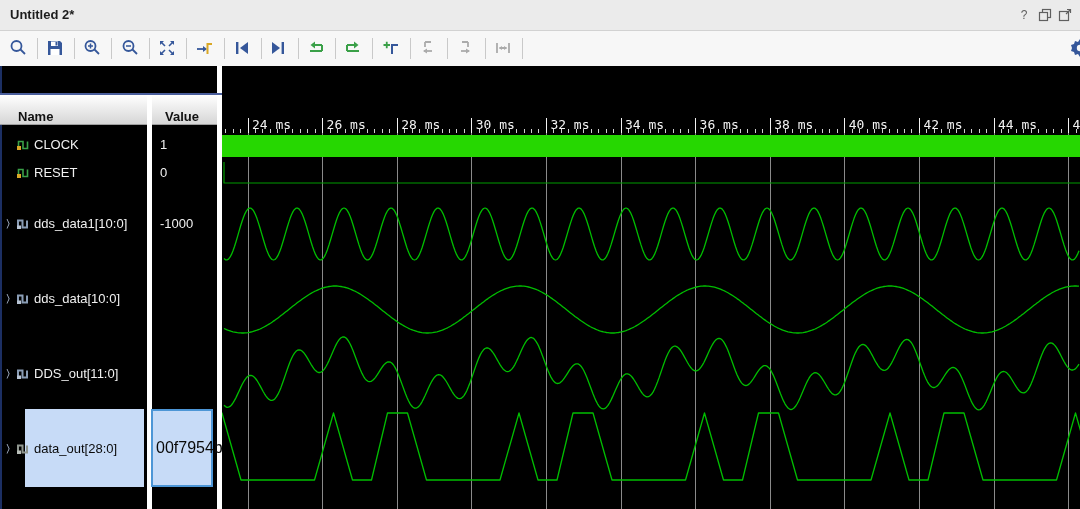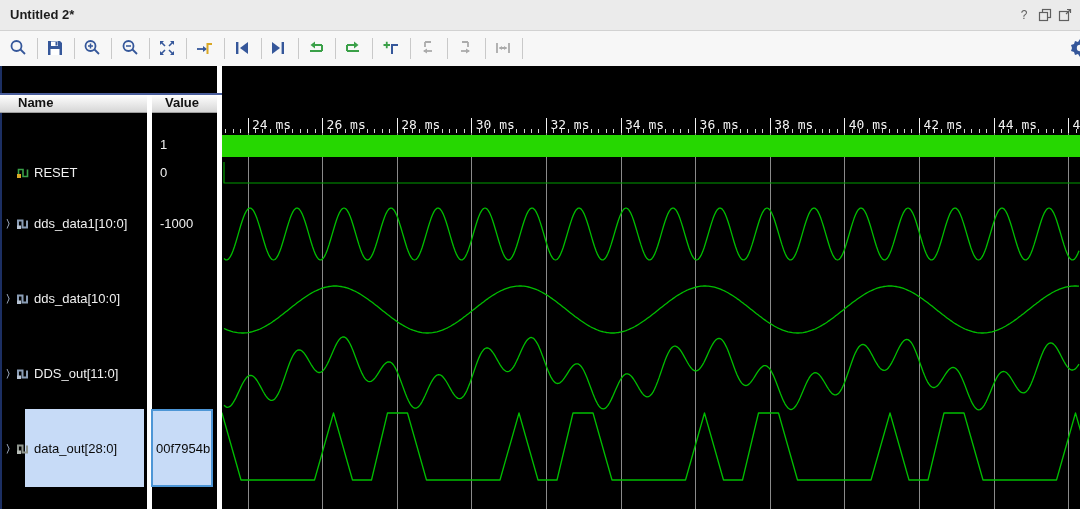--- a/index.html
+++ b/index.html
@@ -15,33 +15,33 @@
   #toolbar{position:absolute;left:0;top:31px;width:1080px;height:35px;
            background:#f7f7f7;border-bottom:1px solid #cfcfcf;}
   .tbtn{position:absolute;top:3px;width:28px;height:28px;display:flex;
         align-items:center;justify-content:center;border-radius:3px;}
   .tsep{position:absolute;top:7px;width:1px;height:21px;background:#c9c9c9;}
   
   #main{position:absolute;left:0;top:66px;width:1080px;height:443px;background:#000;}
   #left-border{position:absolute;left:0;top:66px;width:2px;height:443px;background:#1c2f63;}
   .vdivider{position:absolute;background:#fff;}
   #hdr-accent{position:absolute;left:0;top:93px;width:222px;height:2px;background:#4a5e9c;}
-  .hdr-cell{position:absolute;top:95px;height:18px;border-bottom:1px solid #9e9e9e;
+  .hdr-cell{position:absolute;top:95px;height:30px;border-bottom:1px solid #9e9e9e;
             background:linear-gradient(#ffffff,#d6d6d6);color:#111;font-size:13px;
-            font-weight:bold;display:flex;align-items:flex-start;}
+            font-weight:bold;display:flex;align-items:flex-end;}
   
   .sig-name{position:absolute;left:0;width:147px;display:flex;align-items:center;
             color:#f0f0f0;font-size:13px;white-space:nowrap;overflow:hidden;}
   .sig-val{position:absolute;left:160px;width:56px;display:flex;align-items:center;
            color:#f0f0f0;font-size:13px;white-space:nowrap;}
   .chev{width:16px;text-align:center;color:#a9b7ce;font-size:11px;flex:0 0 16px;}
   .sigicon{flex:0 0 15px;margin-right:3px;}
   .hl-name{position:absolute;left:25px;width:119px;background:#c7dbf7;}
   .hl-val{position:absolute;left:151px;width:62px;background:#c7dbf7;
-          border:2px solid #4d96d6;color:#0a0a0a;font-size:13px;
+          border:2px solid #4d96d6;color:#0a0a0a;font-size:16px;
           display:flex;align-items:center;padding-left:3px;box-sizing:border-box;}
   
   #wave-panel{position:absolute;left:222px;top:66px;width:858px;height:443px;
               background:#000;overflow:hidden;}
   svg{display:block;}
 </style>
 </head>
 <body>
 
 <div id="app">
@@ -188,20 +188,30 @@
   <div class="vdivider" style="left:217px;top:66px;width:5px;height:443px"></div>
 
   <div id="hdr-accent"></div>
   <div class="hdr-cell" style="left:0;width:147px;padding-left:18px;box-sizing:border-box">
     <span>Name</span>
   </div>
   <div class="hdr-cell" style="left:152px;width:65px;justify-content:flex-end;padding-right:18px;box-sizing:border-box">
     <span>Value</span>
   </div>
 
+  <div class="sig-name" style="top:130px;height:28px">
+    <span class="chev"></span>
+    <span class="sigicon">
+      <svg width="14" height="13" viewBox="0 0 14 13" fill="none">
+          <path d="M2.5 10.5 V3.5 H7 V10.5 H11.5 V3.5" stroke="#3aa048" stroke-width="1.6"></path>
+          <rect x="1" y="8" width="4" height="4" fill="#d9a826"></rect>
+        </svg>
+    </span>
+    <span class="lbl">CLOCK</span>
+  </div>
   <div class="sig-val" style="top:130px;height:28px">
       <span>1</span>
     </div>
 
   <div class="sig-name" style="top:158px;height:28px">
     <span class="chev"></span>
     <span class="sigicon">
       <svg width="14" height="13" viewBox="0 0 14 13" fill="none">
           <path d="M2.5 10.5 V3.5 H7 V10.5 H11.5 V3.5" stroke="#3aa048" stroke-width="1.6"></path>
           <rect x="1" y="8" width="4" height="4" fill="#d9a826"></rect>

